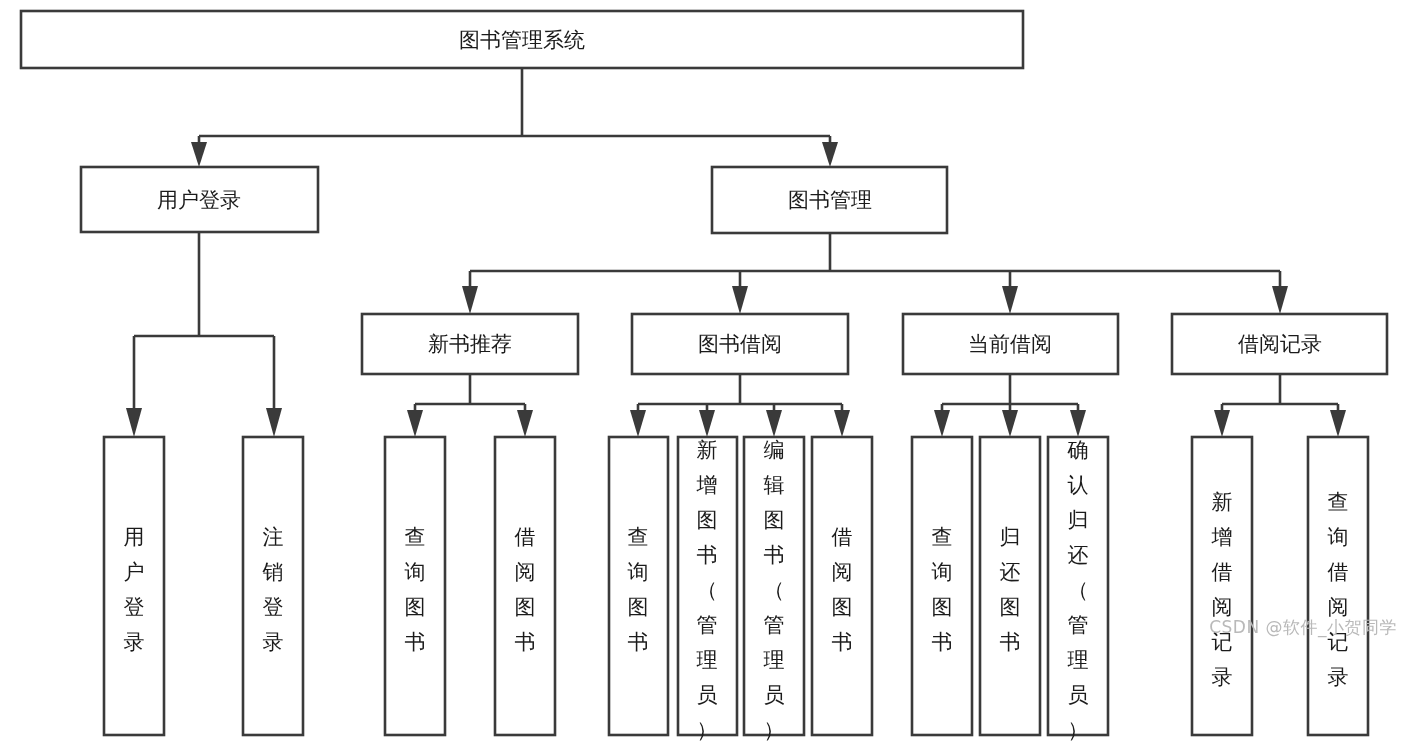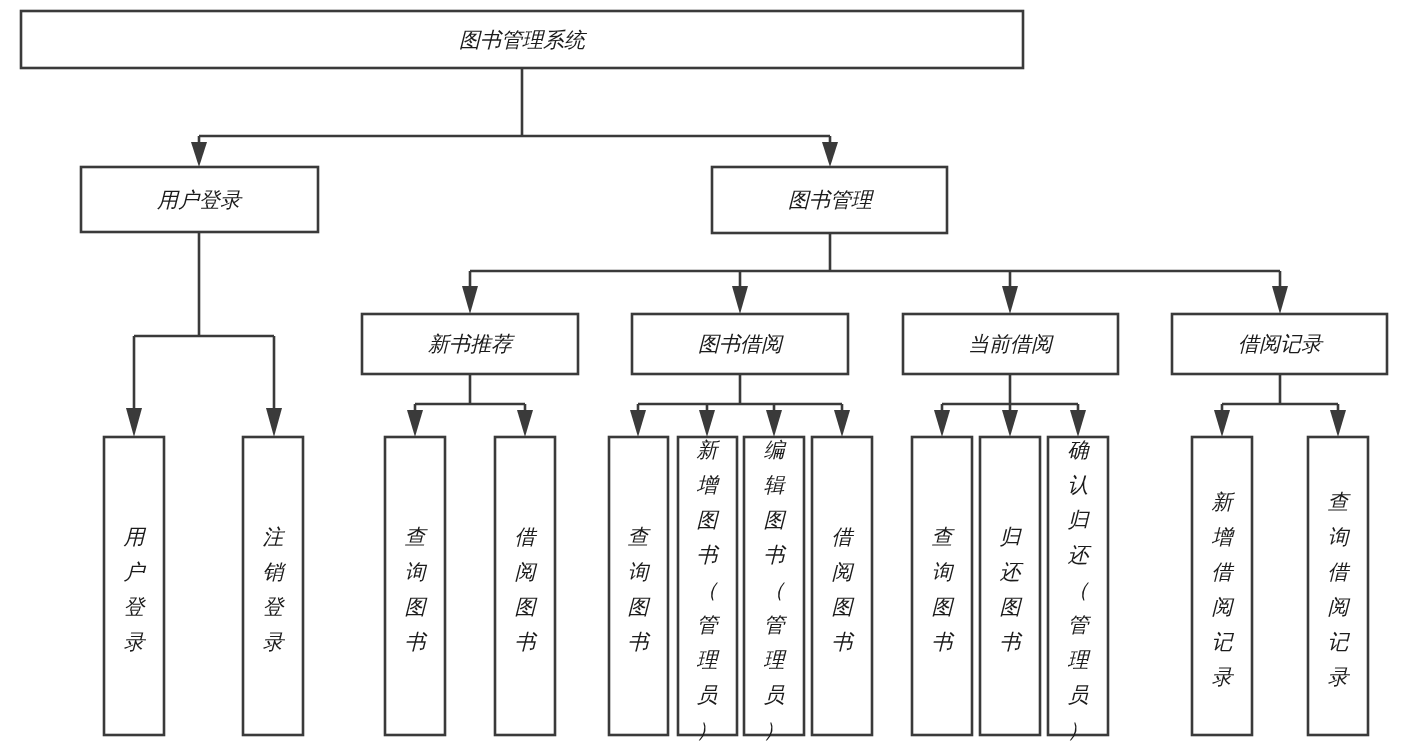--- a/index.html
+++ b/index.html
@@ -10,21 +10,20 @@
   body {
     width: 1405px;
     height: 747px;
     font-family: "DejaVu Sans", "Liberation Sans", sans-serif;
     overflow: hidden;
   }
   #diagram-root {
     position: relative;
     width: 1405px;
     height: 643px;
-    font-style: italic;
   }
   svg#tree-svg {
     position: absolute;
     left: 0;
     top: 0;
     width: 1405px;
     height: 747px;
   }
   .node-box {
     fill: #ffffff;
@@ -233,14 +232,15 @@
       <rect class="node-box" x="1192" y="437" width="60" height="298"></rect>
       <text class="node-label-v vtext" x="1222" y="0"><tspan x="1222" y="509.00">新</tspan><tspan x="1222" y="544.00">增</tspan><tspan x="1222" y="579.00">借</tspan><tspan x="1222" y="614.00">阅</tspan><tspan x="1222" y="649.00">记</tspan><tspan x="1222" y="684.00">录</tspan></text>
     </g>
     <g>
       <rect class="node-box" x="1308" y="437" width="60" height="298"></rect>
       <text class="node-label-v vtext" x="1338" y="0"><tspan x="1338" y="509.00">查</tspan><tspan x="1338" y="544.00">询</tspan><tspan x="1338" y="579.00">借</tspan><tspan x="1338" y="614.00">阅</tspan><tspan x="1338" y="649.00">记</tspan><tspan x="1338" y="684.00">录</tspan></text>
     </g>
 
   </svg>
 
+  <div id="watermark">CSDN @软件_小贺同学</div>
 
 </div>
 
 </body></html>

